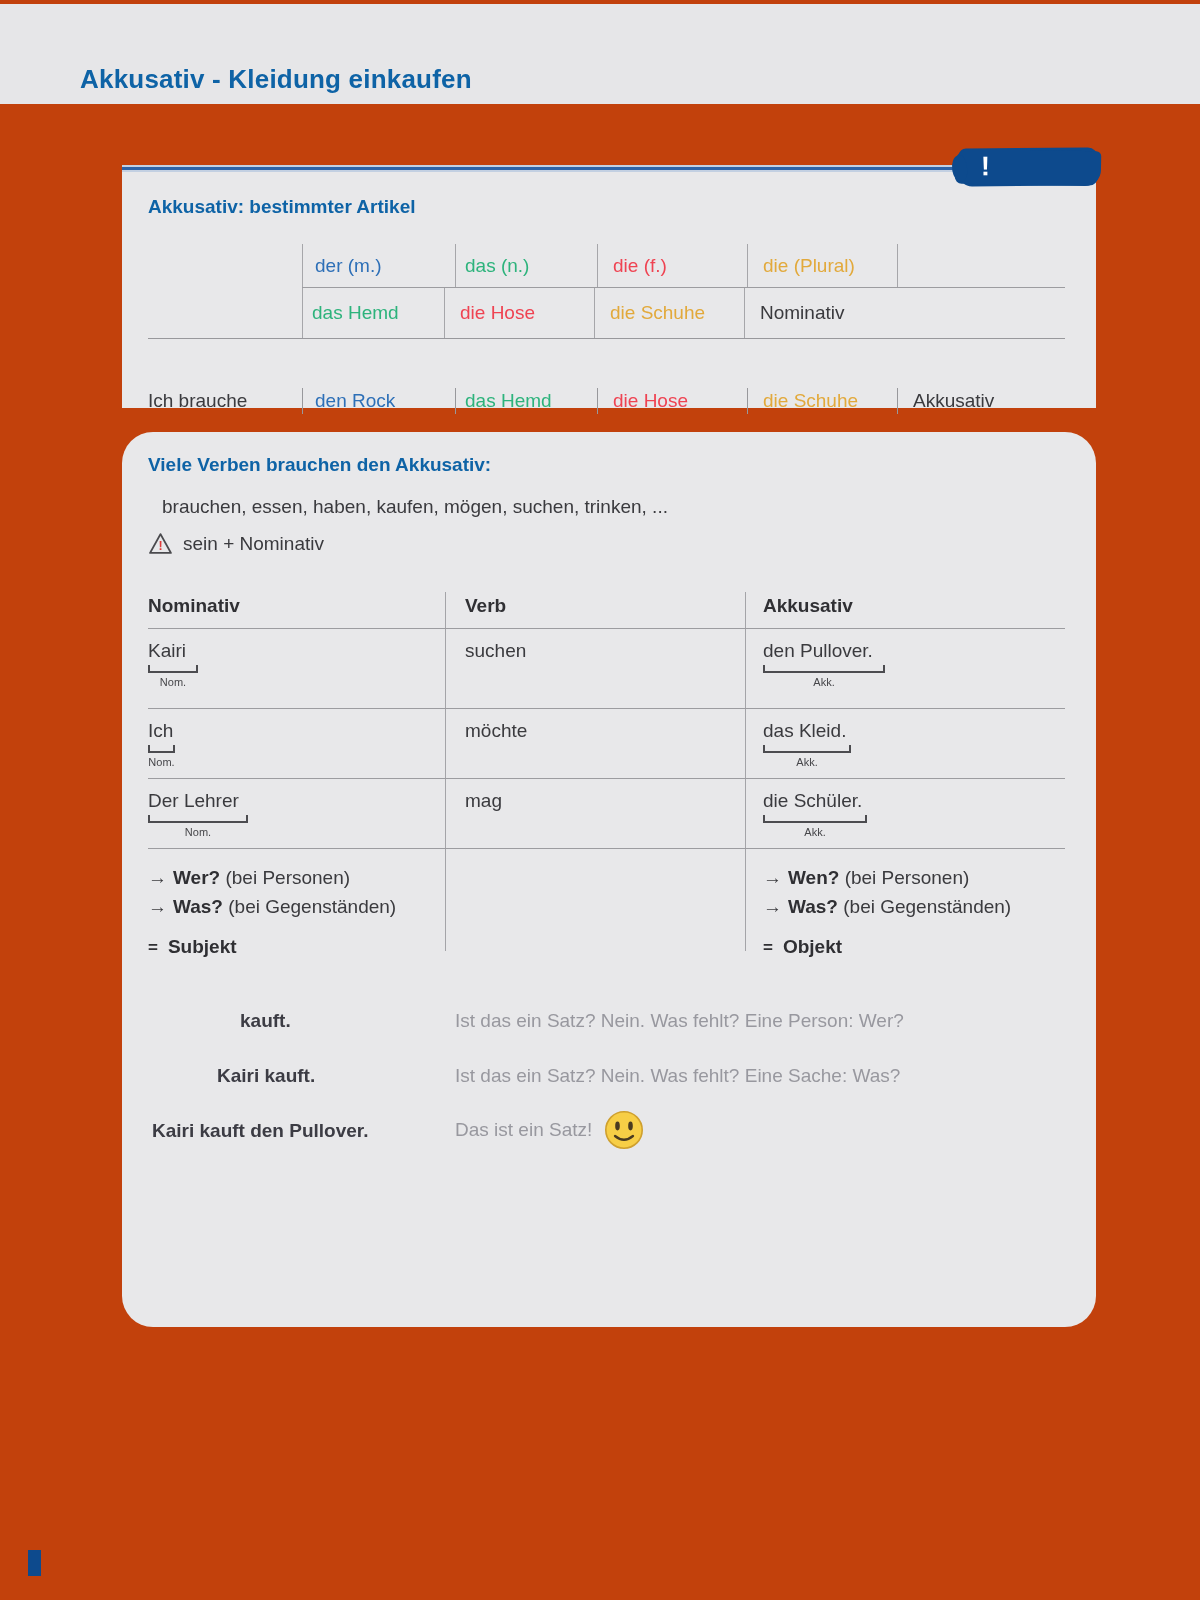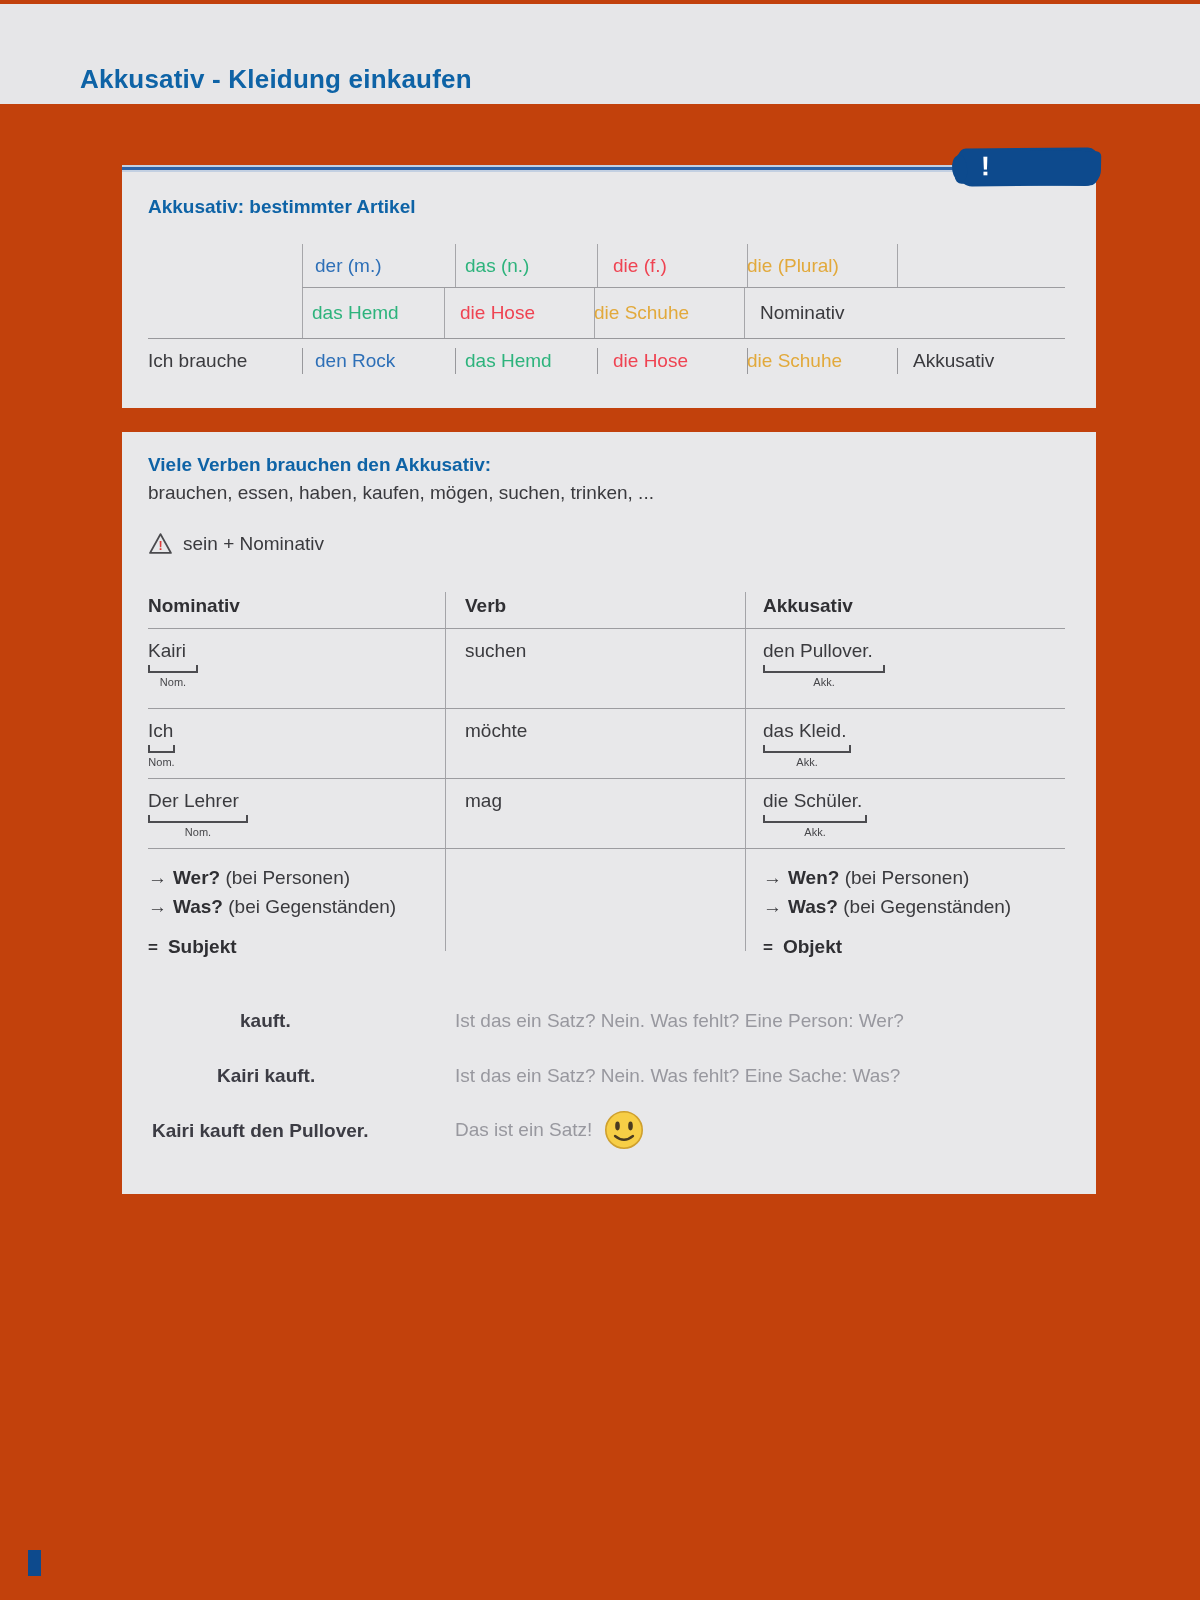--- a/index.html
+++ b/index.html
@@ -7,62 +7,62 @@
         font-family:"Liberation Sans",sans-serif;overflow:hidden;}
 
   
   .band{position:absolute;left:0;top:4px;width:1200px;height:100px;background:#e6e6e8;}
   .page-title{position:absolute;left:80px;top:60px;margin:0;font-size:26px;font-weight:bold;
               color:#0e63a6;letter-spacing:.2px;}
 
   
   .box{position:absolute;left:122px;width:974px;background:#e8e8ea;}
   .box1{top:168px;height:240px;}
-  .box2{top:432px;height:762px;}
+  .box2{top:432px;height:895px;border-radius:31px;}
 
   .topline{position:absolute;left:0;top:-3px;width:100%;height:7px;
            background:linear-gradient(to bottom,#c3d0e2 0 2px,#2e63a7 2px 5px,#c3d0e2 5px 7px);}
   .badge{position:absolute;right:-2px;top:-20px;width:139px;height:38px;background:#0d4a8d;
          border-radius:7px 10px 9px 13px;transform:rotate(-.4deg);}
   .badge::before{content:"";position:absolute;top:2px;bottom:1px;left:-4px;right:-3px;
          background:#0d4a8d;border-radius:14px 5px 16px 7px;transform:rotate(1.4deg);z-index:-1;}
   .badge::after{content:"";position:absolute;left:-7px;top:7px;width:15px;height:26px;
          background:#0d4a8d;border-radius:60% 40% 50% 50%;transform:rotate(-9deg);}
   .badge-excl{position:absolute;left:22px;top:3px;color:#ffffff;font-size:27px;font-weight:bold;}
 
   .box-title{position:absolute;left:26px;margin:0;font-size:19px;font-weight:bold;color:#0e63a6;}
   .box1 .box-title{top:28px;}
   .box2 .box-title{top:22px;}
 
   
   .t1{position:absolute;left:26px;top:76px;width:917px;height:141px;font-size:19px;color:#3a3a3e;}
   .t1-row{display:flex;}
   .t1-head{height:43px;}
   .t1-r2{height:51px;}
-  .t1-r3{height:46px;}
+  .t1-r3{height:46px;margin-top:40px;}
   .t1 .c{display:flex;align-items:center;box-sizing:border-box;white-space:nowrap;}
   .c0{width:154px;}
   .c1{width:153px;padding-left:13px;}
   .c2{width:142px;padding-left:10px;}
   .c3{width:150px;padding-left:16px;}
-  .c4{width:150px;}
+  .c4{width:150px;padding-left:16px;}
   .c5{width:168px;padding-left:16px;}
   .t1-head .c:not(.c0),.t1-r2 .c:not(.c0){
       background:linear-gradient(#a6a6aa,#a6a6aa) left top/1px 100% no-repeat;}
   .t1-r3 .c:not(.c0){
       background:linear-gradient(#98989c,#98989c) left center/1px 26px no-repeat;}
   .t1 .m{color:#2d6fb7;}
   .t1 .n{color:#2db37c;}
   .t1 .f{color:#ef4352;}
   .t1 .pl{color:#e2a93b;}
   .rule-partial{position:absolute;left:154px;right:0;top:43px;height:1px;background:#9c9ca0;}
   .rule-full{position:absolute;left:0;right:0;top:94px;height:1px;background:#98989c;}
 
   
-  .verbs{position:absolute;left:26px;top:50px;margin:0;font-size:19px;color:#3a3a3e;}
+  .verbs{position:absolute;left:26px;top:50px;margin:14px;font-size:19px;color:#3a3a3e;}
   .warning{position:absolute;left:26px;top:100px;display:flex;align-items:center;gap:10px;
            font-size:19px;color:#3a3a3e;}
 
   
   .t2{position:absolute;left:26px;top:160px;width:917px;font-size:19px;color:#3a3a3e;}
   .t2-row{display:flex;}
   .t2-head{height:36px;}
   .t2-head .h{font-weight:bold;color:#303034;padding-top:3px;}
   .tc1{width:297px;box-sizing:border-box;}
   .tc2{width:300px;padding-left:20px;box-sizing:border-box;}

